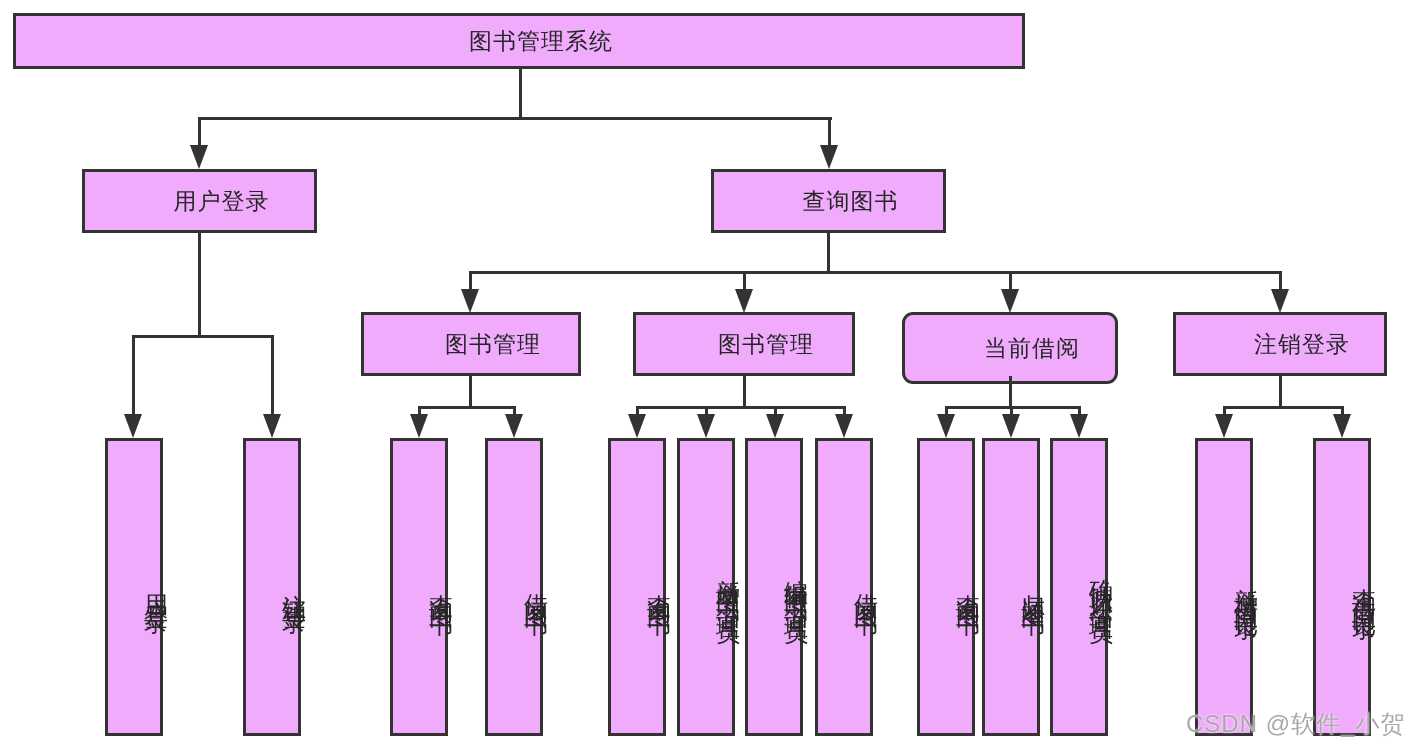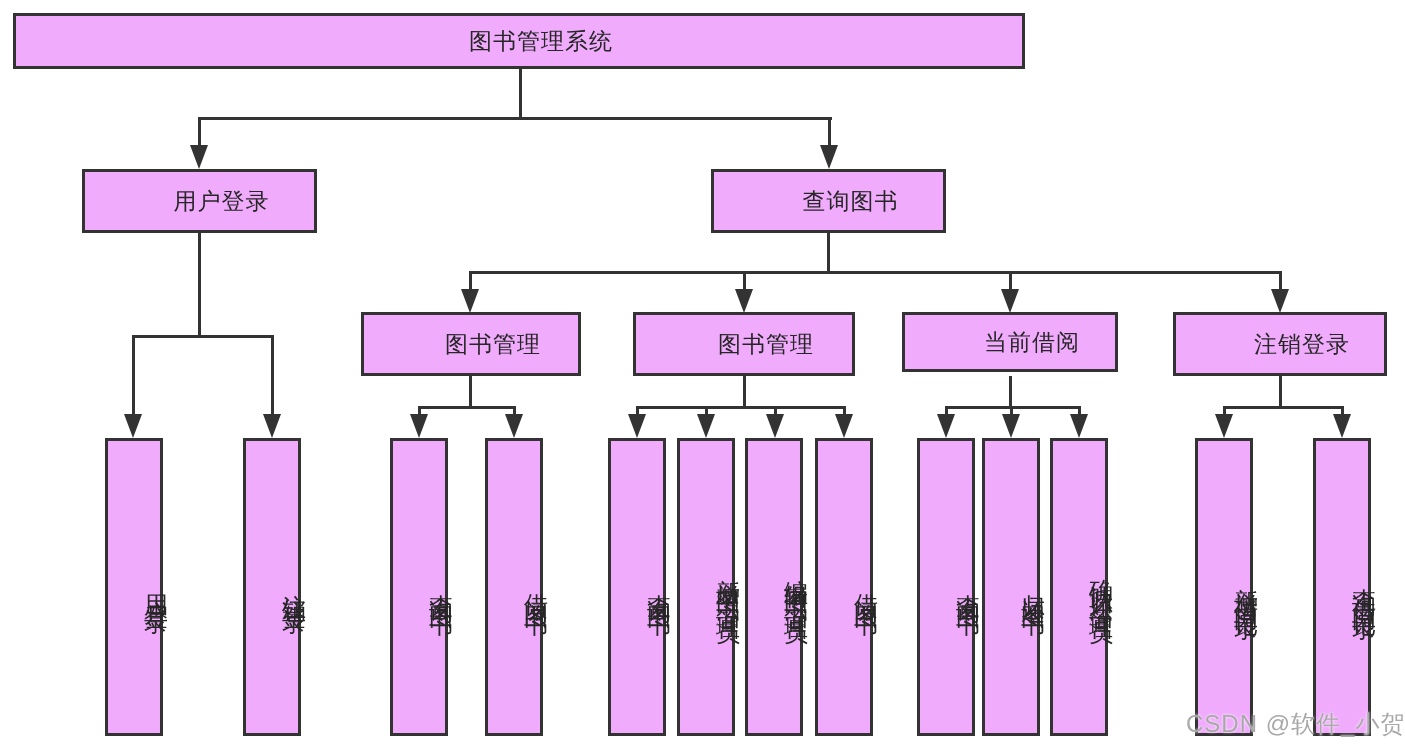--- a/index.html
+++ b/index.html
@@ -37,21 +37,21 @@
   <div class="box" style="left:13px;top:13px;width:1012px;height:56px;">图书管理系统</div>
 
   <div class="box" style="left:82px;top:169px;width:235px;height:64px;">用户登录</div>
 
   <div class="box" style="left:711px;top:169px;width:235px;height:64px;">查询图书</div>
 
   <div class="box" style="left:361px;top:312px;width:220px;height:64px;">图书管理</div>
 
   <div class="box" style="left:633px;top:312px;width:222px;height:64px;">图书管理</div>
 
-  <div class="box" style="left:902px;top:312px;width:216px;height:60px;">当前借阅</div>
+  <div class="box" style="left:902px;top:312px;width:216px;height:72px;border-radius:11px;">当前借阅</div>
 
   <div class="box" style="left:1173px;top:312px;width:214px;height:64px;">注销登录</div>
 
   <div class="box leaf" style="left:105px;top:438px;width:58px;height:298px;">用户登录</div>
 
   <div class="box leaf" style="left:243px;top:438px;width:58px;height:298px;">注销登录</div>
 
   <div class="box leaf" style="left:390px;top:438px;width:58px;height:298px;">查询图书</div>
 
   <div class="box leaf" style="left:485px;top:438px;width:58px;height:298px;">借阅图书</div>

